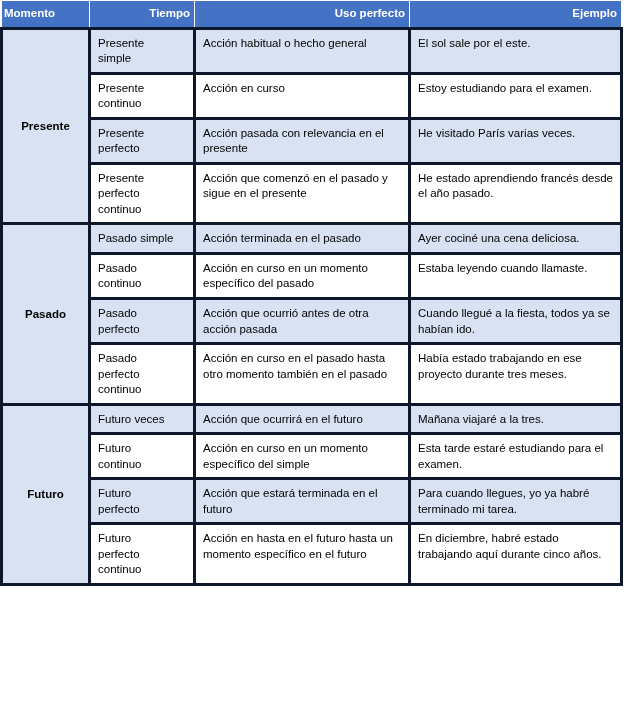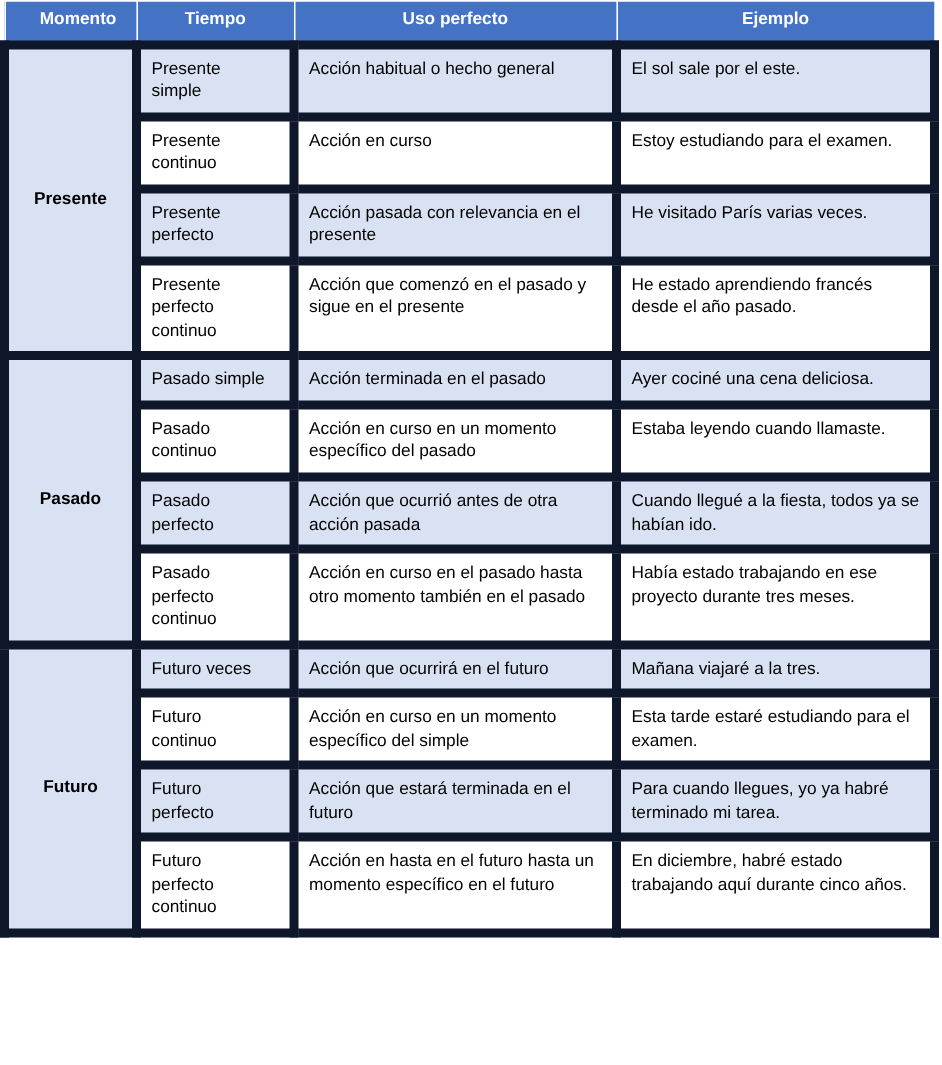--- a/index.html
+++ b/index.html
@@ -22,35 +22,35 @@
   table.tense-table col.c-momento { width: 88px; }
   table.tense-table col.c-tiempo  { width: 105px; }
   table.tense-table col.c-uso     { width: 215px; }
   table.tense-table col.c-ejemplo { width: 212px; }
 
   thead th {
     background: #4472C4;
     color: #ffffff;
     font-size: 11.5px;
     font-weight: bold;
-    text-align: center;
+    text-align: right;
     padding: 6px 4px;
     border: 1px solid #ffffff;
     line-height: 1.2;
   }
   thead th.th-momento {
     text-align: left;
-    padding-left: 23px;
+    padding-left: 2px;
   }
   tbody td {
     font-size: 11.5px;
     color: #000000;
     vertical-align: top;
     padding: 6px 7px 5px 7px;
-    border: 6px solid #0f172a;
+    border: 3px solid #0f172a;
     line-height: 1.35;
   }
   tbody td.momento-cell {
     font-weight: bold;
     text-align: center;
     vertical-align: middle;
     font-size: 11.5px;
   }
   tr.band-light td { background: #D9E2F3; }
   tr.band-white td { background: #FFFFFF; }

